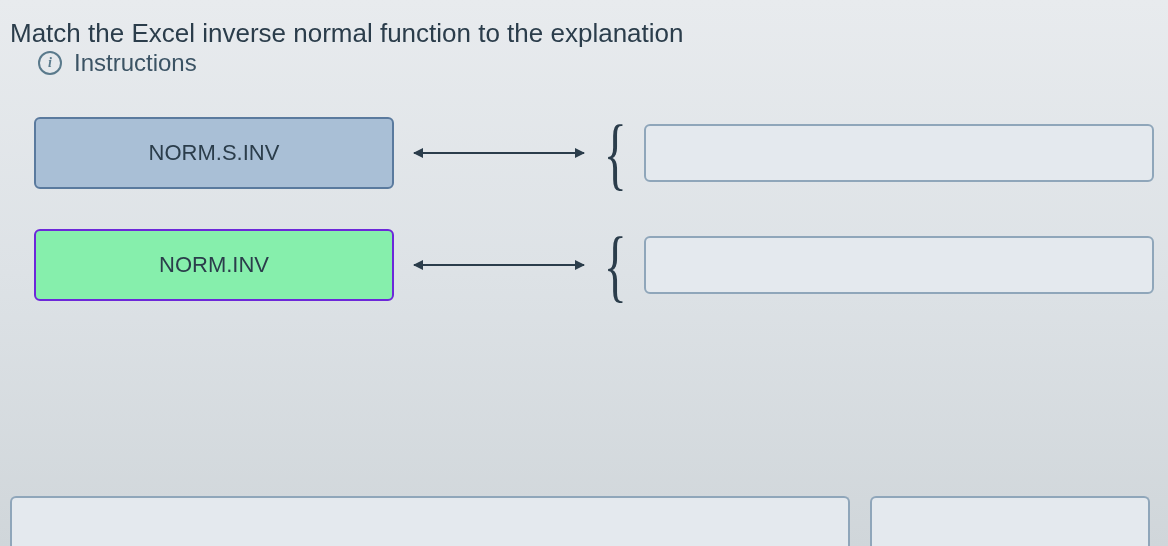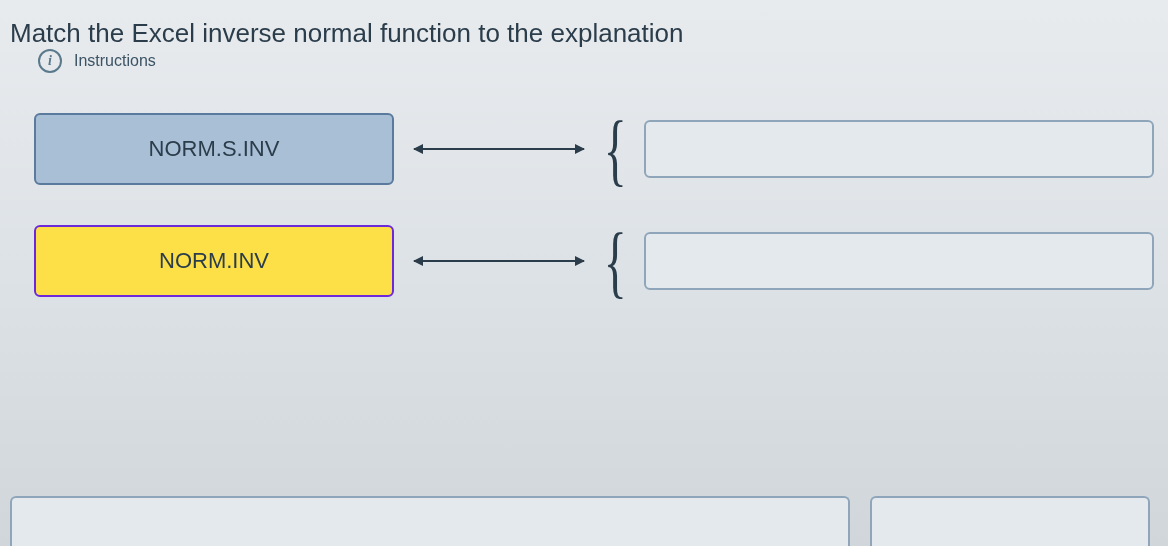--- a/index.html
+++ b/index.html
@@ -38,21 +38,21 @@
       display: flex;
       align-items: center;
       justify-content: center;
       color: #5a7a8c;
       font-size: 14px;
       font-style: italic;
       font-family: Georgia, serif;
       font-weight: bold;
     }
     .instructions-label {
-      font-size: 16px;
+      font-size: 24px;
       color: #3b5364;
     }
     .match-area {
       display: flex;
       flex-direction: column;
       gap: 40px;
       margin-left: 24px;
     }
     .match-row {
       display: flex;
@@ -69,21 +69,21 @@
       justify-content: center;
       font-size: 22px;
       color: #2b3d4b;
       background: #c9d6e4;
     }
     .left-box.selected {
       background: #a9bfd6;
       border-color: #5a7a9e;
     }
     .left-box.unselected {
-      background: #fde047;
+      background: #86efac;
       justify-content: center;
     }
     .arrow {
       width: 170px;
       height: 2px;
       background: #2b3d4b;
       position: relative;
     }
     .arrow::before {
       content: '';

